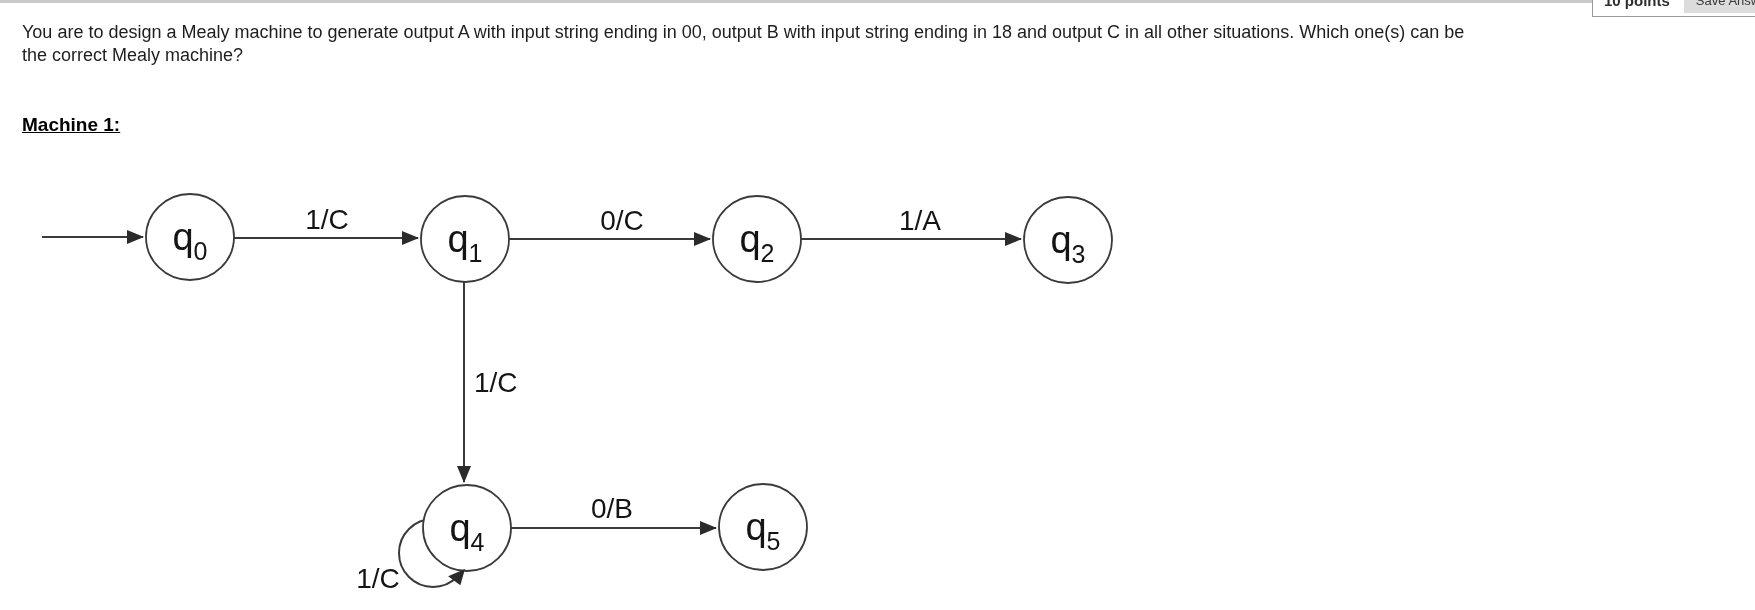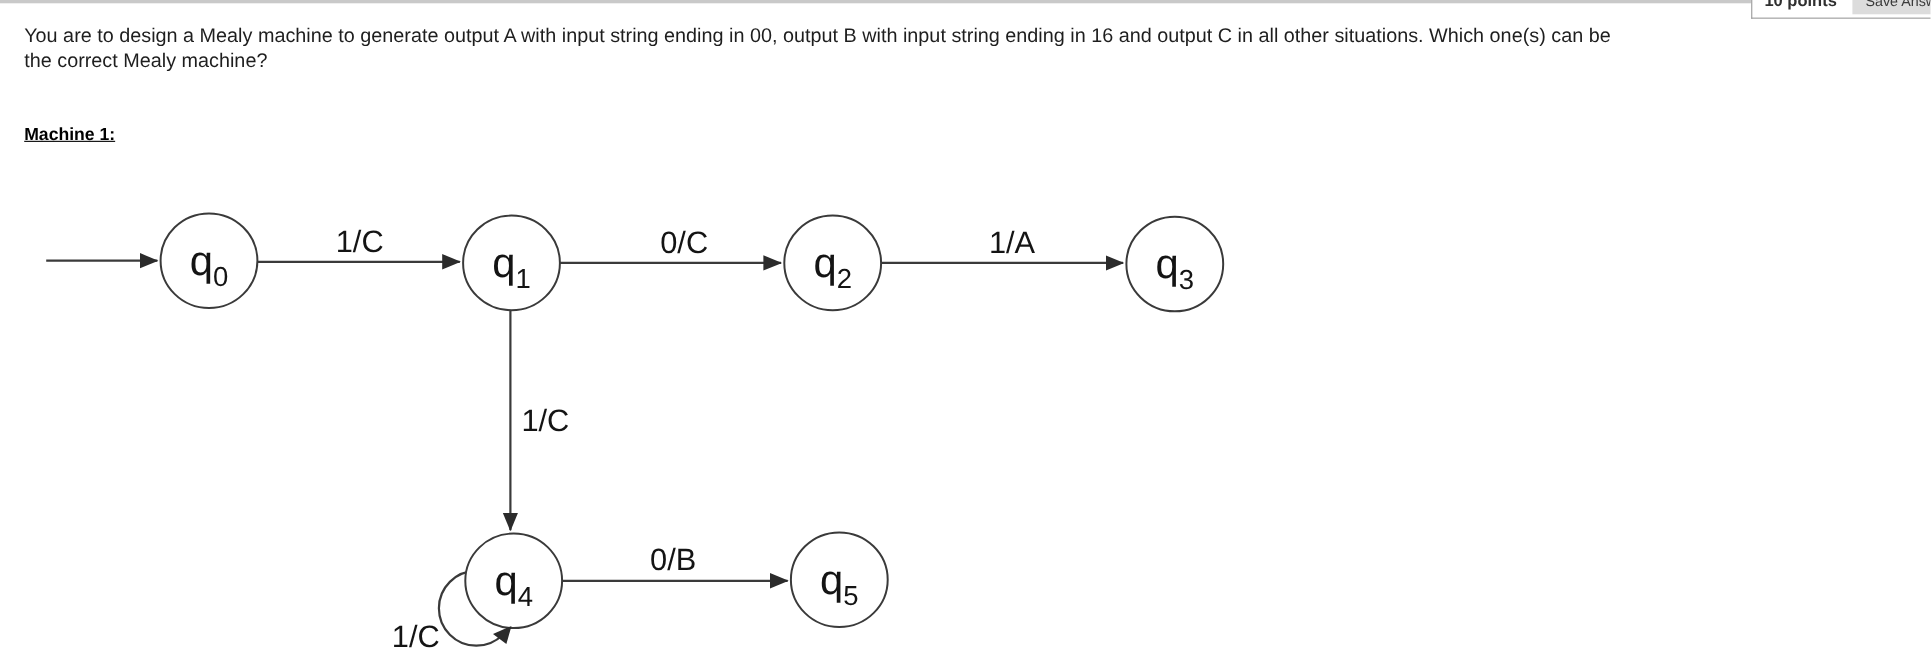--- a/index.html
+++ b/index.html
@@ -24,21 +24,21 @@
     font-family:"Liberation Sans",sans-serif;
     font-size:13px;color:#3a3a3a;background:#dcdcdc;border:none;
     padding:5px 12px;white-space:nowrap;cursor:pointer;
   }
   .question-text{
     position:absolute;left:22px;top:21px;width:1455px;
     font-size:18px;line-height:23px;color:#1e1e1e;
   }
   .machine-heading{
     position:absolute;left:22px;top:114px;
-    font-size:16px;font-weight:bold;color:#000;
+    font-size:19px;font-weight:bold;color:#000;
     text-decoration:underline;
   }
   .diagram{position:absolute;left:0;top:0;}
   .edge{stroke:#3a3a3a;stroke-width:2;fill:none;}
   .loop{stroke:#3a3a3a;stroke-width:2;fill:none;}
   .state{fill:#ffffff;stroke:#3a3a3a;stroke-width:1.8;}
   .arrowhead{fill:#2b2b2b;}
   .elabel{
     font-family:"Liberation Sans",sans-serif;font-size:28px;fill:#141414;
     text-anchor:middle;
@@ -53,21 +53,21 @@
 </head>
 <body>
 
 <div class="top-strip"></div>
 
 <div class="points-box">
   <span class="points-label">10 points</span>
   <button class="save-btn">Save Answer</button>
 </div>
 
-<div class="question-text">You are to design a Mealy machine to generate output A with input string ending in 00, output B with input string ending in 16 and output C in all other situations. Which one(s) can be the correct Mealy machine?</div>
+<div class="question-text">You are to design a Mealy machine to generate output A with input string ending in 00, output B with input string ending in 18 and output C in all other situations. Which one(s) can be the correct Mealy machine?</div>
 
 <div class="machine-heading">Machine 1:</div>
 
 <svg class="diagram" width="1200" height="610" viewBox="0 0 1200 610" xmlns="http://www.w3.org/2000/svg">
   <defs>
     <marker id="arr" markerUnits="userSpaceOnUse" markerWidth="18" markerHeight="16" refX="16" refY="7" orient="auto">
       <path d="M0,0 L17,7 L0,14 Z" fill="#2b2b2b"></path>
     </marker>
   </defs>
 

